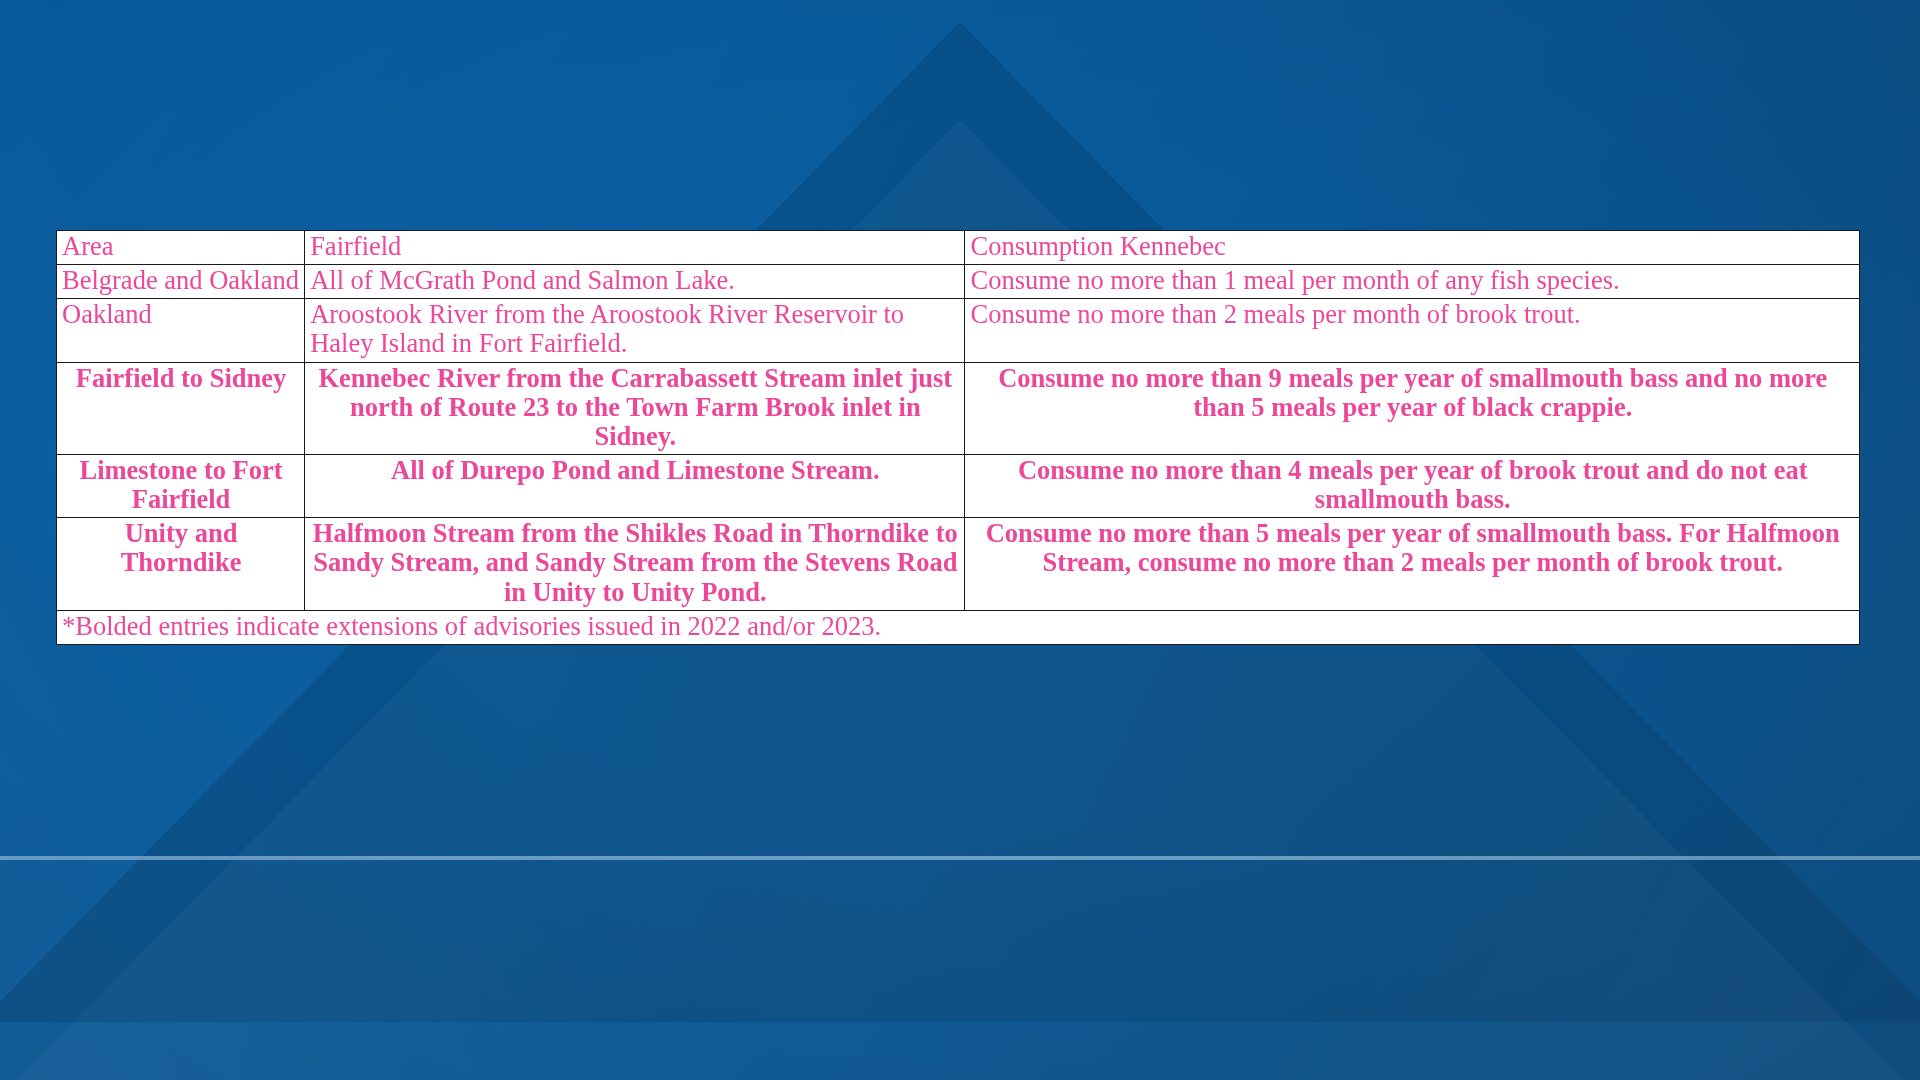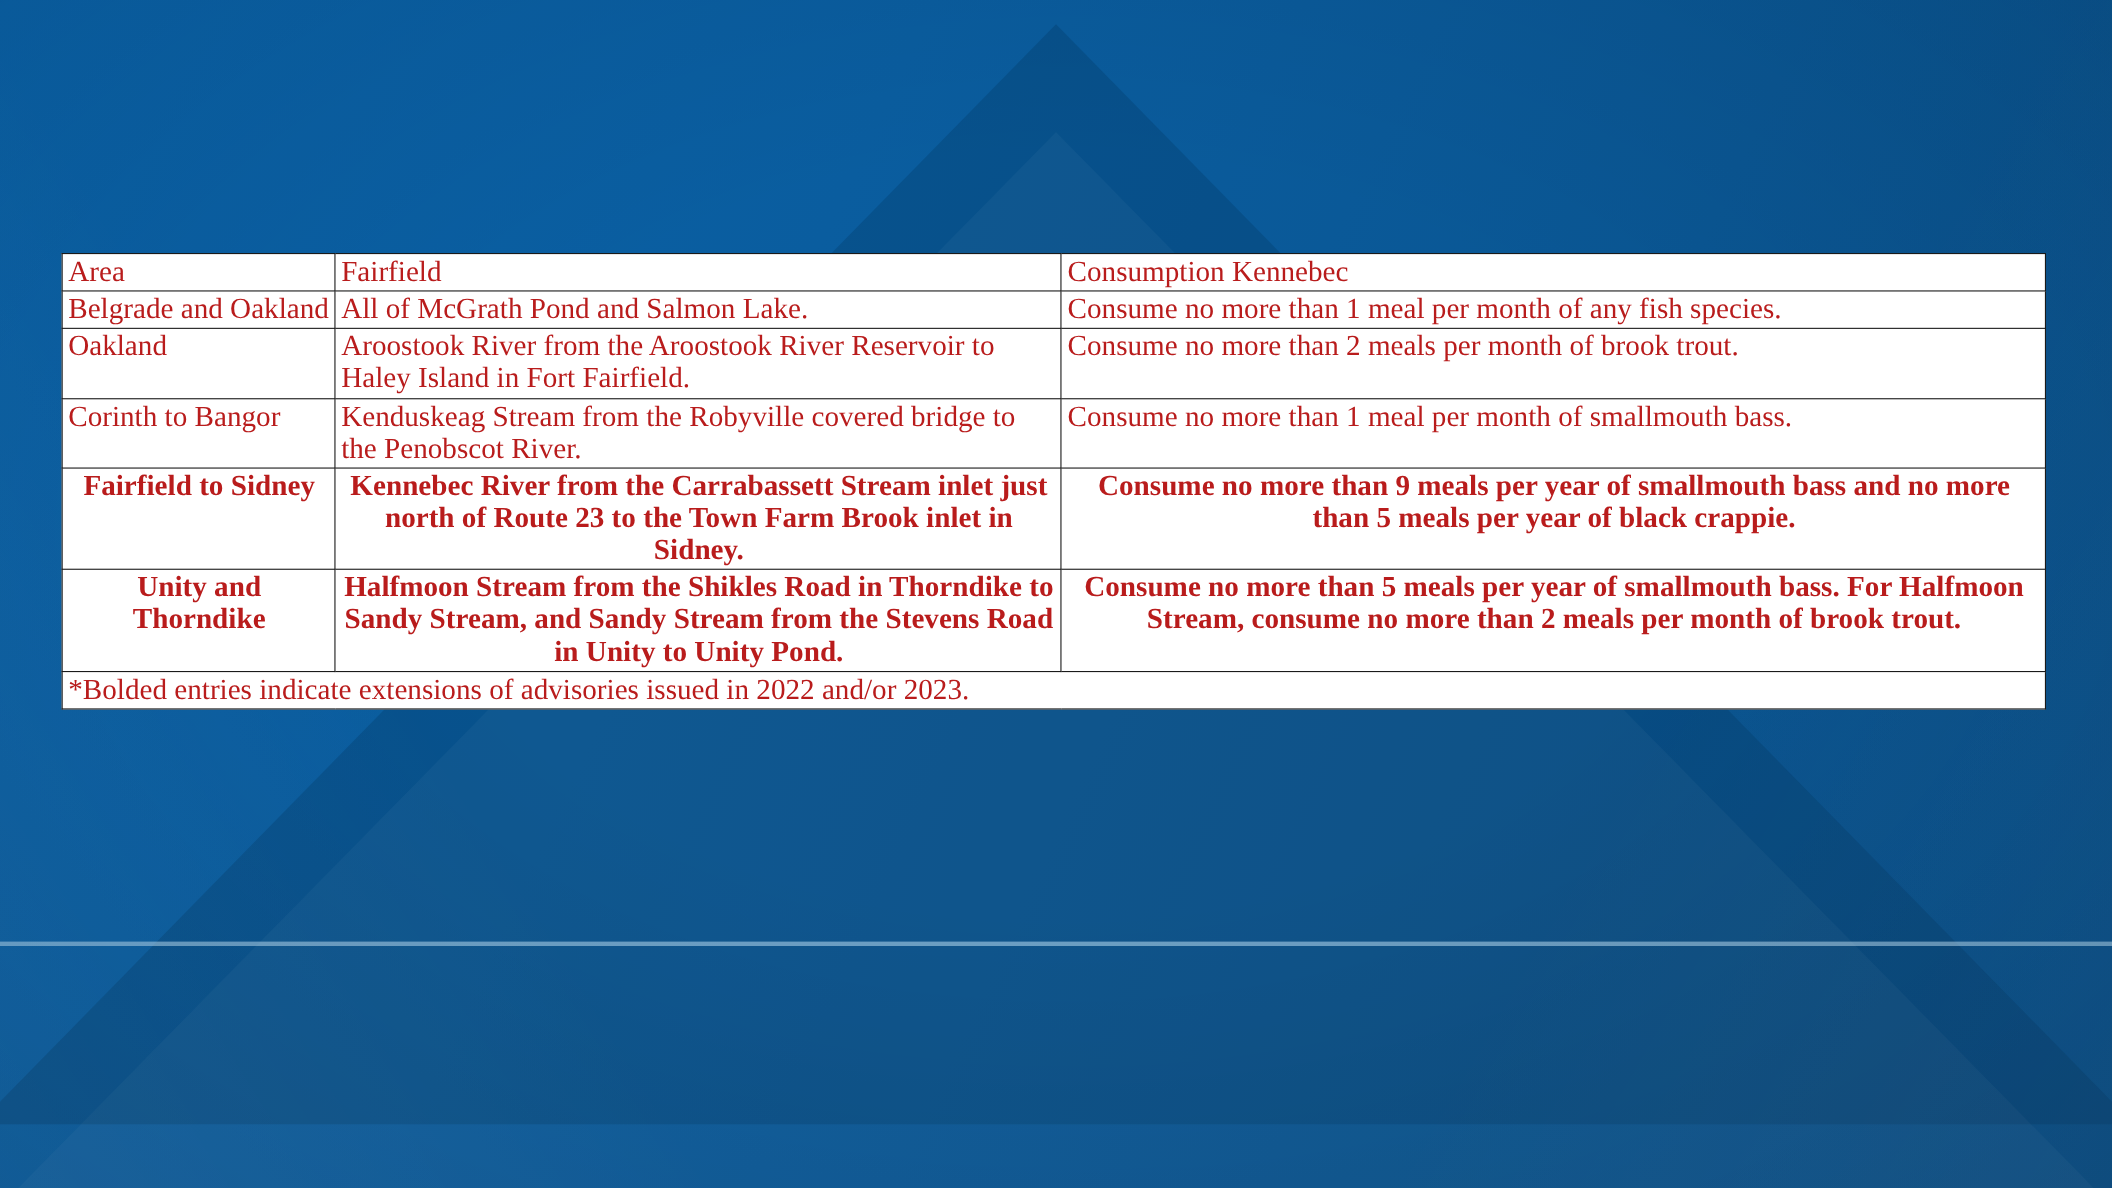--- a/index.html
+++ b/index.html
@@ -99,21 +99,21 @@
     background: #ffffff;
     table-layout: fixed;
     border: 1px solid #1a1a1a;
     box-shadow: 0 0 0 0 rgba(0,0,0,0);
   }
   table.advisory td,
   table.advisory th {
     border: 1px solid #1a1a1a;
     vertical-align: top;
     padding: 1px 4px 3px 5px;
-    color: #b91c1c;
+    color: #ec4899;
     font-size: 26.5px;
     line-height: 1.10;
     text-align: left;
     font-weight: normal;
   }
   col.c-area    { width: 248px; }
   col.c-water   { width: 660px; }
   col.c-adv     { width: 894px; }
 
   thead th {
@@ -167,29 +167,29 @@
           <tr>
             <td>Belgrade and Oakland</td>
             <td>All of McGrath Pond and Salmon Lake.</td>
             <td>Consume no more than 1 meal per month of any fish species.</td>
           </tr>
           <tr>
             <td>Oakland</td>
             <td>Aroostook River from the Aroostook River Reservoir to Haley Island in Fort Fairfield.</td>
             <td>Consume no more than 2 meals per month of brook trout.</td>
           </tr>
-          <tr>
-            <td>Corinth to Bangor</td>
-            <td>Kenduskeag Stream from the Robyville covered bridge to the Penobscot River.</td>
-            <td>Consume no more than 1 meal per month of smallmouth bass.</td>
-          </tr>
           <tr class="bolded">
             <td>Fairfield to Sidney</td>
             <td>Kennebec River from the Carrabassett Stream inlet just north of Route 23 to the Town Farm Brook inlet in Sidney.</td>
             <td>Consume no more than 9 meals per year of smallmouth bass and no more than 5 meals per year of black crappie.</td>
+          </tr>
+          <tr class="bolded">
+            <td>Limestone to Fort Fairfield</td>
+            <td>All of Durepo Pond and Limestone Stream.</td>
+            <td>Consume no more than 4 meals per year of brook trout and do not eat smallmouth bass.</td>
           </tr>
           <tr class="bolded">
             <td>Unity and Thorndike</td>
             <td>Halfmoon Stream from the Shikles Road in Thorndike to Sandy Stream, and Sandy Stream from the Stevens Road in Unity to Unity Pond.</td>
             <td>Consume no more than 5 meals per year of smallmouth bass. For Halfmoon Stream, consume no more than 2 meals per month of brook trout.</td>
           </tr>
         </tbody>
       <tfoot>
         <tr>
           <td class="footnote" colspan="3">*Bolded entries indicate extensions of advisories issued in 2022 and/or 2023.</td>

